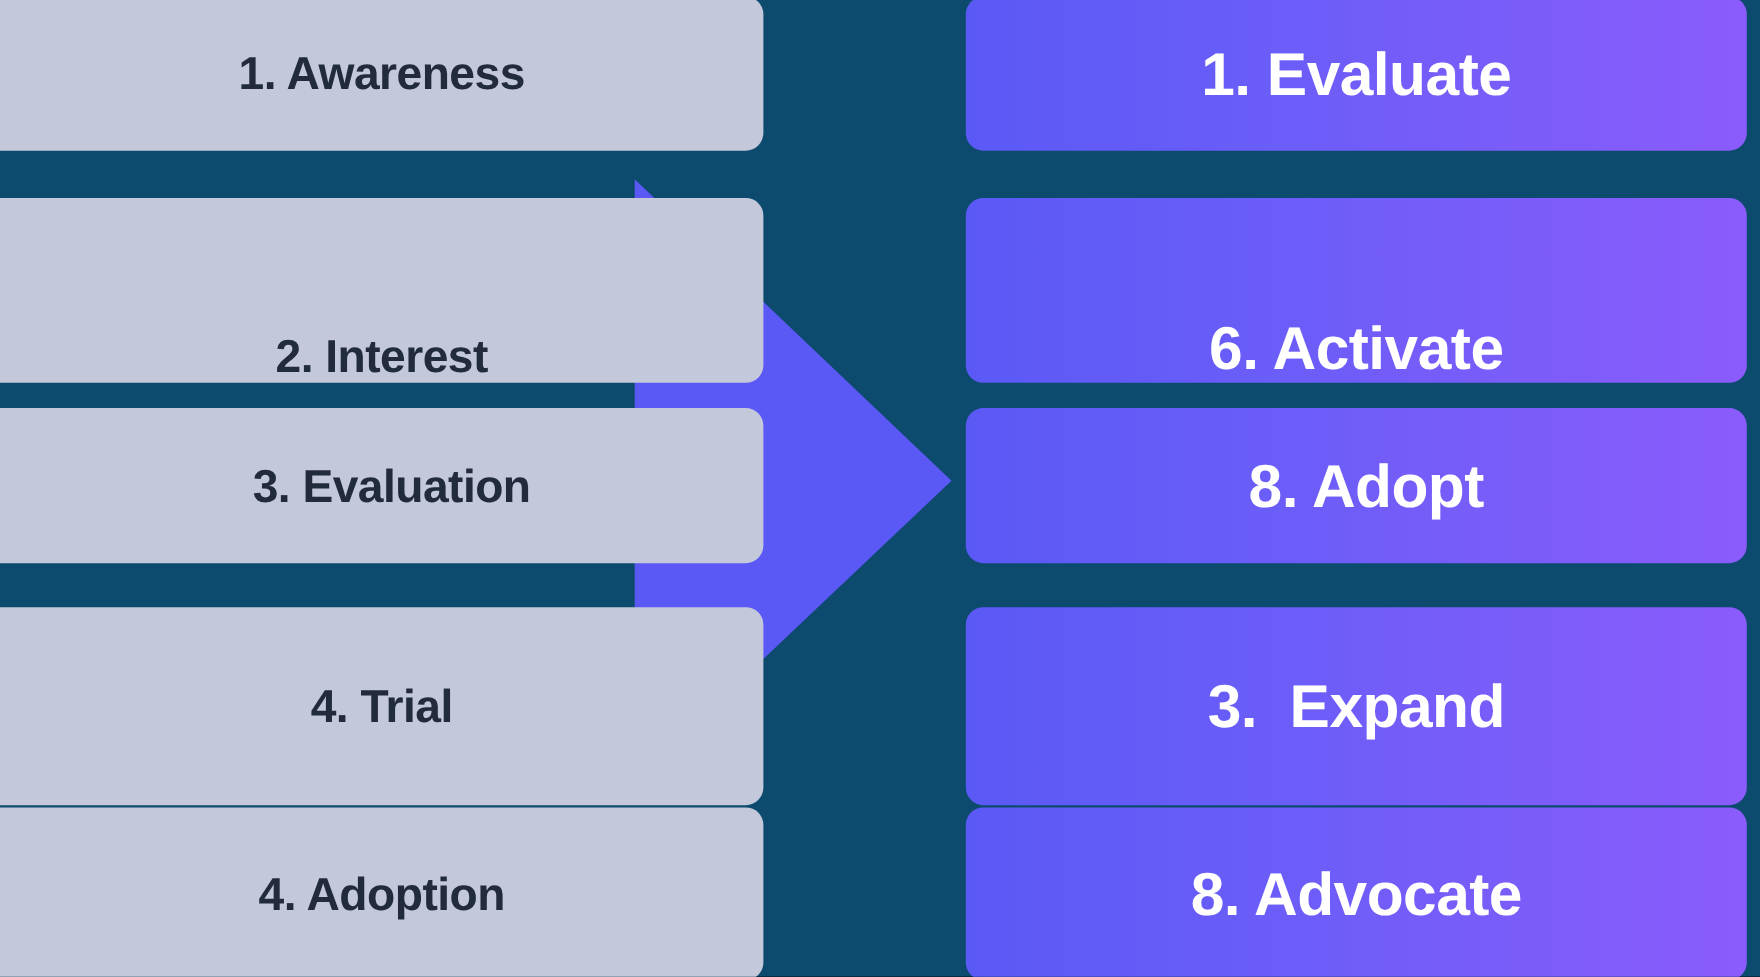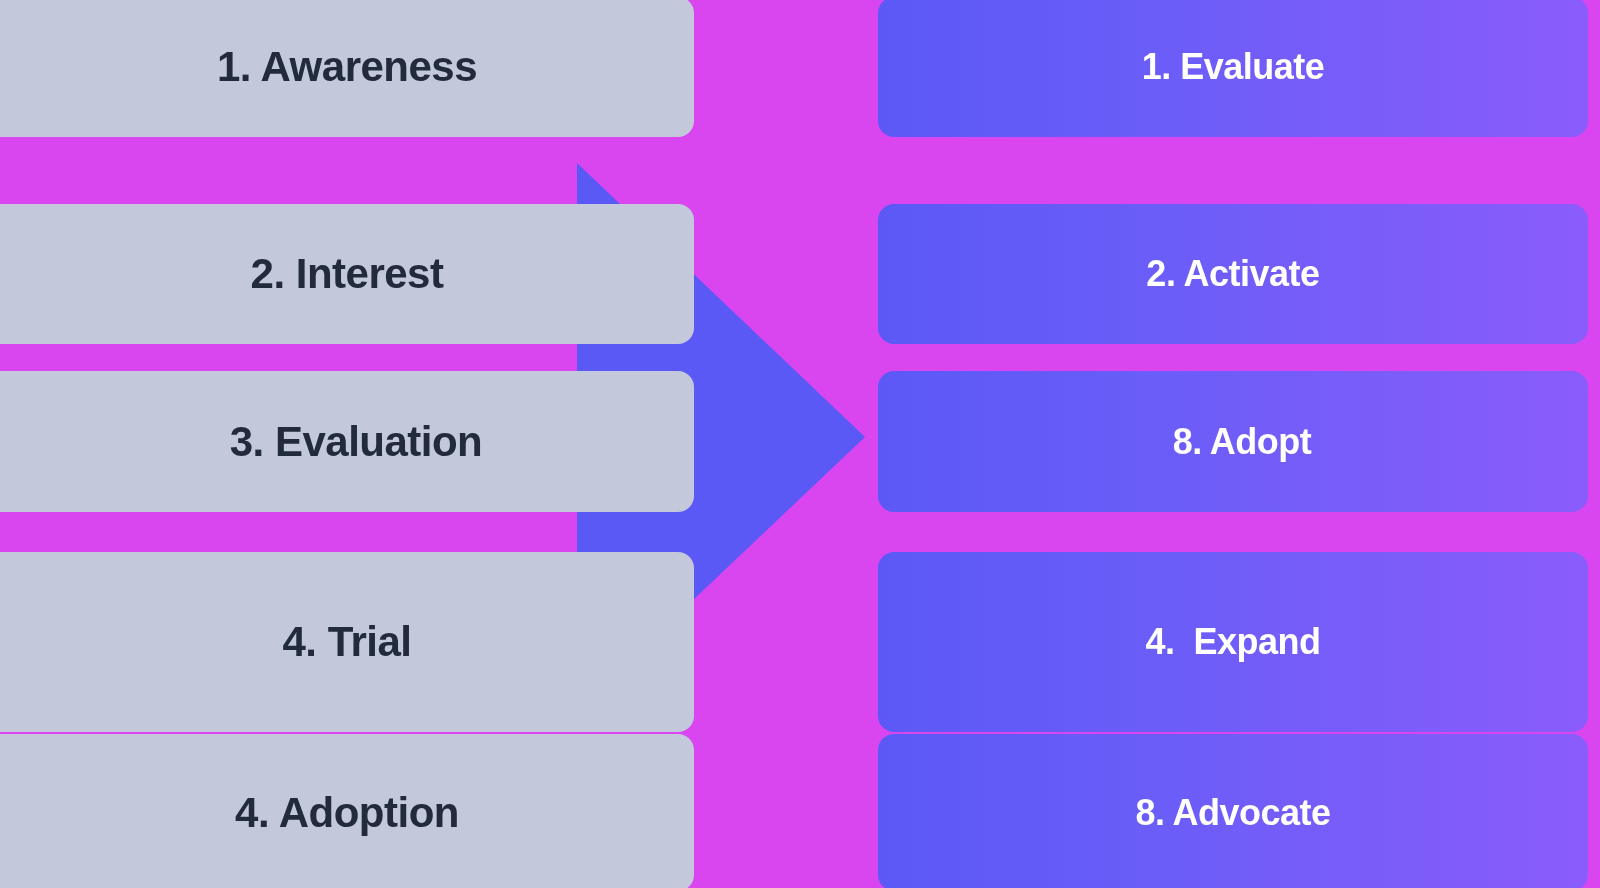--- a/index.html
+++ b/index.html
@@ -12,21 +12,21 @@
     width: 1600px;
     height: 888px;
     overflow: hidden;
     font-family: "Liberation Sans", "DejaVu Sans", sans-serif;
   }
 
   #canvas {
     position: relative;
     width: 1600px;
     height: 888px;
-    background: #d946ef;
+    background: #0c4a6e;
   }
 
   
   #arrow-layer {
     position: absolute;
     left: 0;
     top: 0;
     width: 1600px;
     height: 888px;
     z-index: 1;
@@ -68,29 +68,29 @@
   }
 
   
   #right-column .stage-card {
     width: 710px;
     background: linear-gradient(90deg, #5b59f6 0%, #6b5df8 40%, #8a5cfb 100%);
     border-radius: 16px;
   }
   #right-column .stage-card .stage-label {
     color: #ffffff;
-    font-size: 36px;
+    font-size: 55px;
     font-weight: 700;
     letter-spacing: -0.5px;
     white-space: pre;
   }
 
   
   .row-0 { top: -3px;  height: 140px; }
-  .row-1 { top: 204px; height: 140px; }
+  .row-1 { top: 180px; height: 168px; align-items: flex-end; }
   .row-2 { top: 371px; height: 141px; padding-left: 18px; }
   .row-3 { top: 552px; height: 180px; }
   .row-4 { top: 734px; height: 157px; }
 
   
   #left-column .row-0 { top: -3px; height: 140px; border-radius: 0 16px 16px 0; }
   #left-column .row-4 { border-radius: 0 16px 16px 0; }
 </style>
 </head>
 <body>
@@ -125,29 +125,29 @@
 
   </div>
 
   <div id="right-column" class="column">
 
     <div class="stage-card row-0">
       <span class="stage-label">1. Evaluate</span>
     </div>
 
     <div class="stage-card row-1">
-      <span class="stage-label">2. Activate</span>
+      <span class="stage-label">6. Activate</span>
     </div>
 
     <div class="stage-card row-2">
       <span class="stage-label">8. Adopt</span>
     </div>
 
     <div class="stage-card row-3">
-      <span class="stage-label">4.  Expand</span>
+      <span class="stage-label">3.  Expand</span>
     </div>
 
     <div class="stage-card row-4">
       <span class="stage-label">8. Advocate</span>
     </div>
 
   </div>
 
 </div>
 

